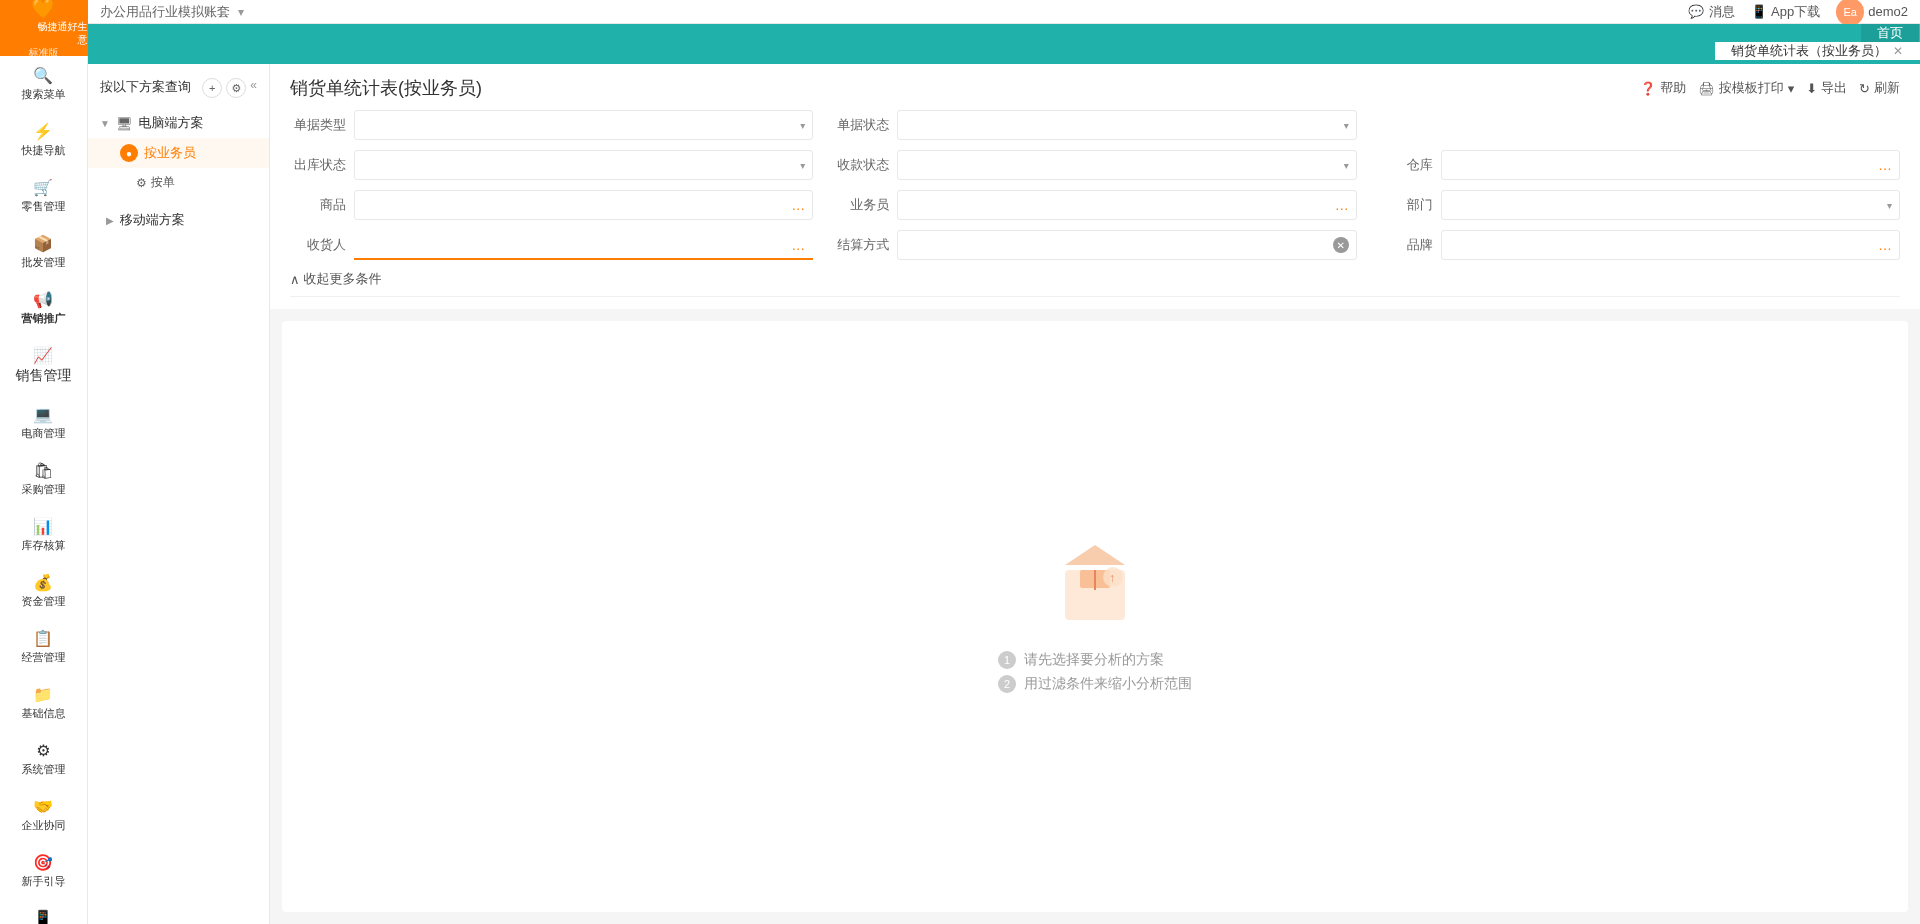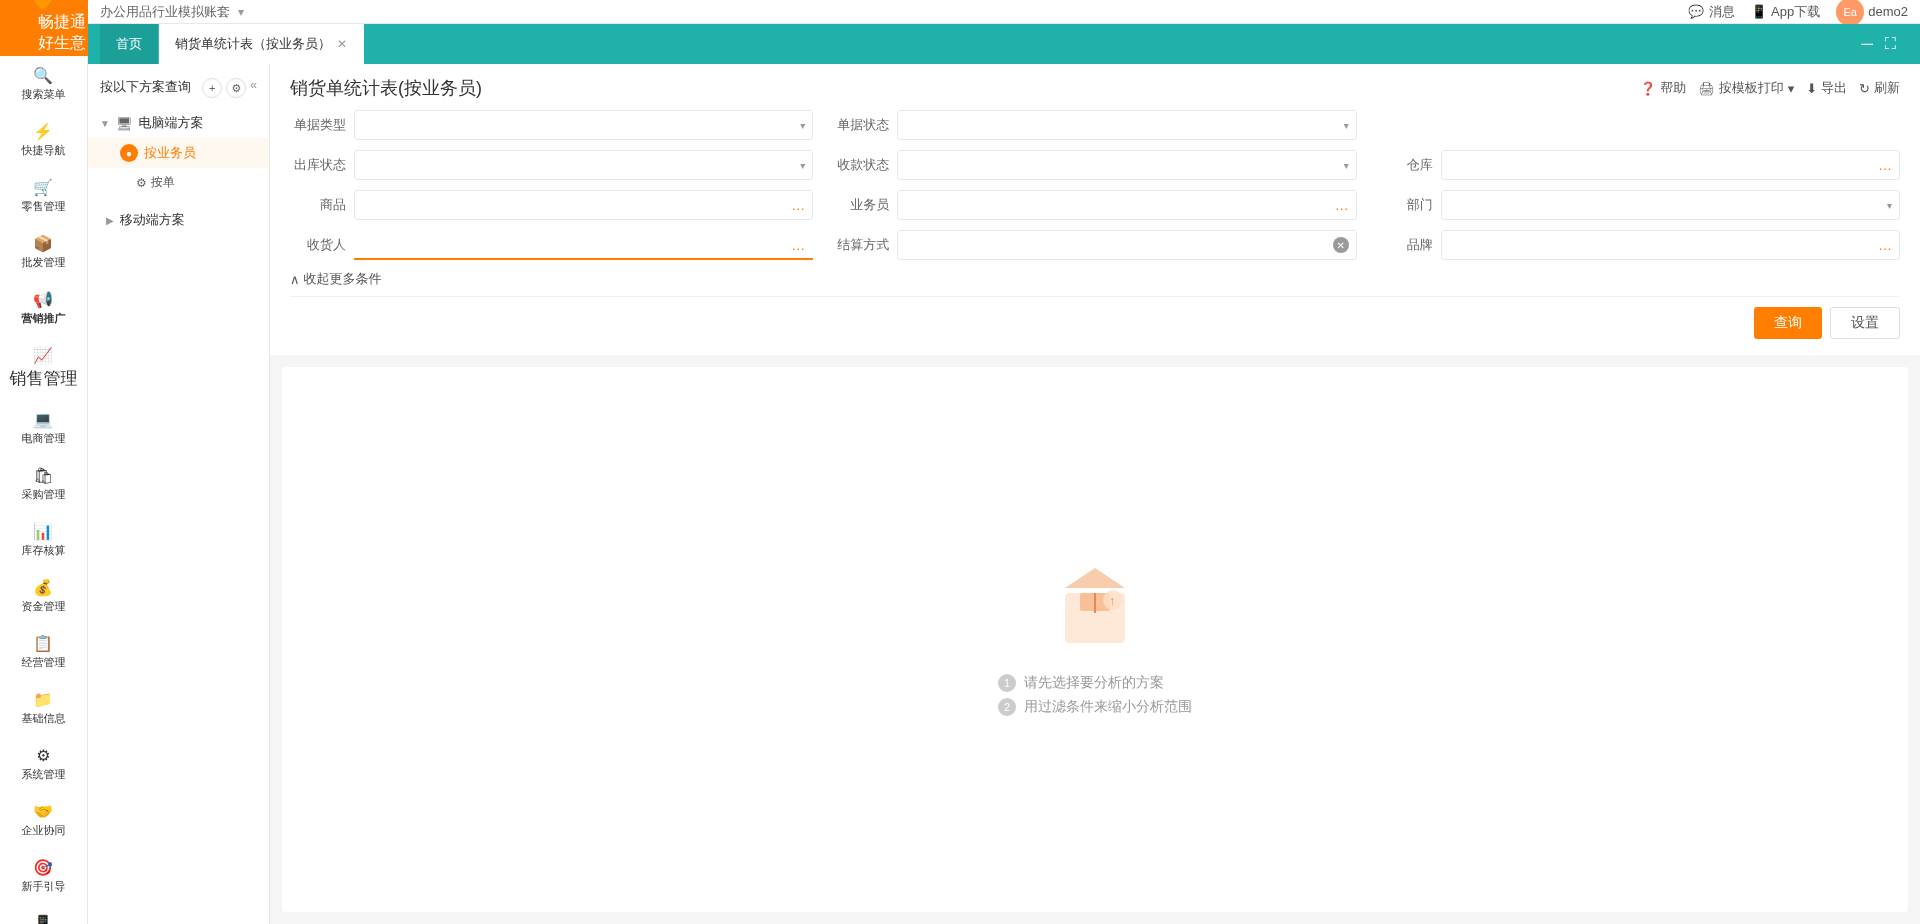--- a/index.html
+++ b/index.html
@@ -17,21 +17,21 @@
 
     
     .topbar { height: 24px; background: #fff; border-bottom: 1px solid #e8e8e8; display: flex; align-items: center; padding: 0 12px; justify-content: space-between; }
     .topbar-left { display: flex; align-items: center; gap: 8px; font-size: 13px; color: #666; }
     .topbar-dropdown { font-size: 12px; color: #999; cursor: pointer; }
     .topbar-right { display: flex; align-items: center; gap: 16px; font-size: 13px; color: #555; }
     .topbar-right-item { display: flex; align-items: center; gap: 4px; cursor: pointer; }
     .avatar { width: 28px; height: 28px; border-radius: 50%; background: #ff9966; display: flex; align-items: center; justify-content: center; color: #fff; font-size: 11px; }
 
     
-    .tabbar { height: 40px; background: #20b2aa; display: flex; align-items: center; padding: 0 12px; }
+    .tabbar { height: 40px; background: #20b2aa; display: flex; align-items: flex-end; padding: 0 0; flex-direction: column; }
     .tab { height: 40px; padding: 0 16px; display: flex; align-items: center; gap: 6px; cursor: pointer; font-size: 13px; color: #fff; border-right: 1px solid rgba(255,255,255,0.2); }
     .tab.home { background: rgba(0,0,0,0.1); }
     .tab.active { background: #fff; color: #333; }
     .tab-close { font-size: 12px; cursor: pointer; color: #999; }
     .tabbar-controls { margin-left: auto; display: flex; align-items: center; gap: 4px; padding-right: 8px; }
     .tabbar-btn { color: #fff; font-size: 16px; cursor: pointer; padding: 4px; }
 
     
     .content { flex: 1; display: flex; overflow: hidden; background: #f5f5f5; }
 
@@ -85,21 +85,21 @@
     .dqt { padding: 2px 6px; font-size: 12px; color: #555; cursor: pointer; border-radius: 10px; }
     .dqt.active { background: #ff7d00; color: #fff; }
     .date-value { font-size: 12px; color: #999; margin-left: 6px; }
   </style>
 </head>
 <body>
 
 <div class="sidebar">
   <div class="sidebar-logo">
     <div class="sidebar-logo-icon">🧡</div>
-    <div style="font-size:16px;line-height:1.3;text-align:center;margin-left:37px;">畅捷通好生意</div>
+    <div style="font-size:10px;line-height:1.3;text-align:right;margin-left:37px;">畅捷通好生意</div>
     <div style="font-size:10px;color:rgba(255,255,255,0.8);">标准版</div>
   </div>
 
   <div id="sidebar-items">
       <div class="sidebar-item">
         <div class="sidebar-item-icon">🔍</div>
         <div style="font-size:11px;">搜索菜单</div>
       </div>
       <div class="sidebar-item">
         <div class="sidebar-item-icon">⚡</div>
@@ -112,21 +112,21 @@
       <div class="sidebar-item">
         <div class="sidebar-item-icon">📦</div>
         <div style="font-size:11px;">批发管理</div>
       </div>
       <div class="sidebar-item">
         <div class="sidebar-item-icon">📢</div>
         <div style="font-size:11px;font-weight:bold;">营销推广</div>
       </div>
       <div class="sidebar-item">
         <div class="sidebar-item-icon">📈</div>
-        <div style="font-size:17px;">销售管理</div>
+        <div style="font-size:14px;">销售管理</div>
       </div>
       <div class="sidebar-item">
         <div class="sidebar-item-icon">💻</div>
         <div style="font-size:11px;">电商管理</div>
       </div>
       <div class="sidebar-item">
         <div class="sidebar-item-icon">🛍</div>
         <div style="font-size:11px;">采购管理</div>
       </div>
       <div class="sidebar-item">
@@ -357,24 +357,20 @@
           </div>
         </div>
 
         <div style="text-align:center;padding-bottom:8px;border-bottom:1px solid #f0f0f0;">
           <div class="collapse-btn">
             <span>∧</span>
             <span>收起更多条件</span>
           </div>
         </div>
 
-        <div style="display:flex;justify-content:flex-end;gap:8px;padding:10px 0 4px 0;">
-          <button class="btn-query">查询</button>
-          <button class="btn-setting">设置</button>
-        </div>
       </div>
 
       <div class="empty-state">
 
         <svg class="empty-icon" viewBox="0 0 100 100" xmlns="http://www.w3.org/2000/svg">
           <rect x="20" y="35" width="60" height="50" rx="4" fill="#fde0c8" opacity="0.7"></rect>
           <polygon points="50,10 80,30 20,30" fill="#f5c09a" opacity="0.8"></polygon>
           <rect x="35" y="35" width="30" height="18" rx="2" fill="#f5a56e" opacity="0.6"></rect>
           <line x1="50" y1="35" x2="50" y2="55" stroke="#e8865a" stroke-width="2"></line>
           <circle cx="68" cy="42" r="10" fill="#fde0c8" opacity="0.8"></circle>

